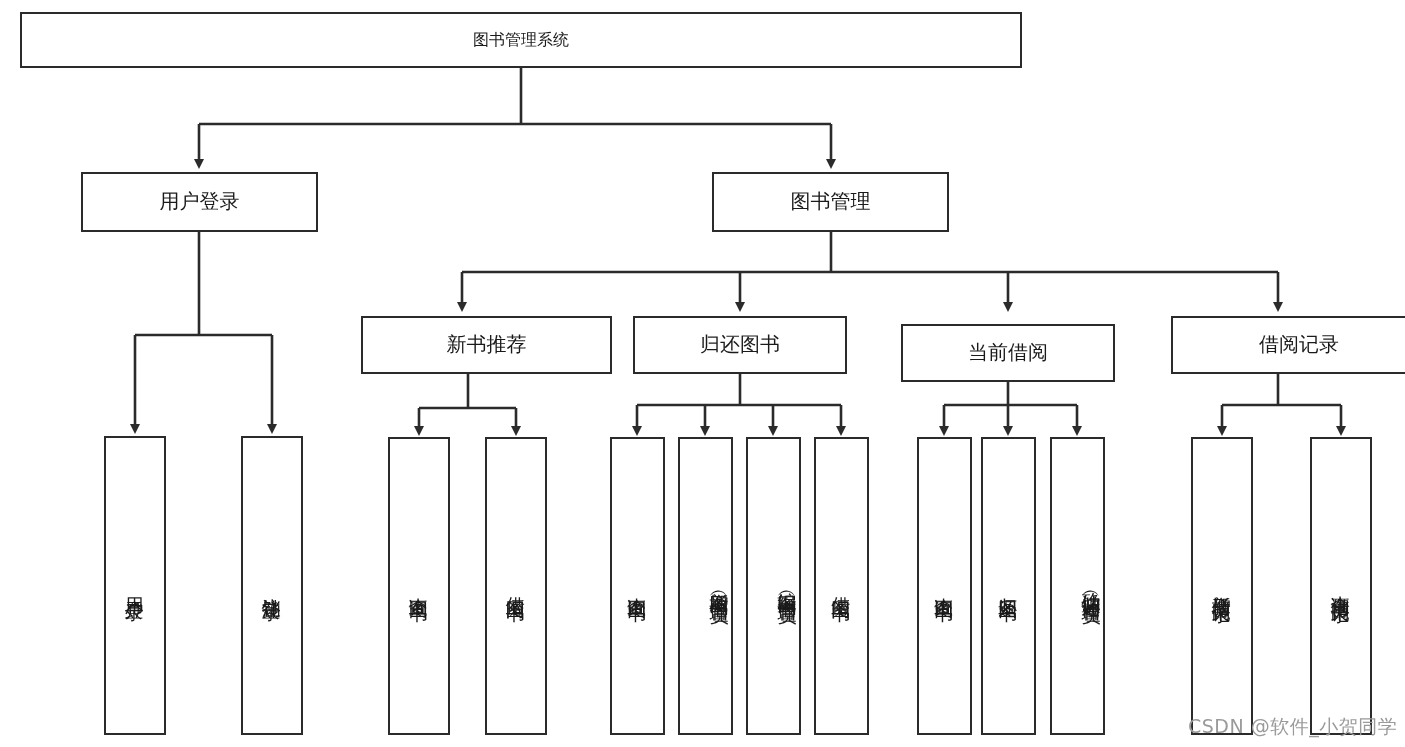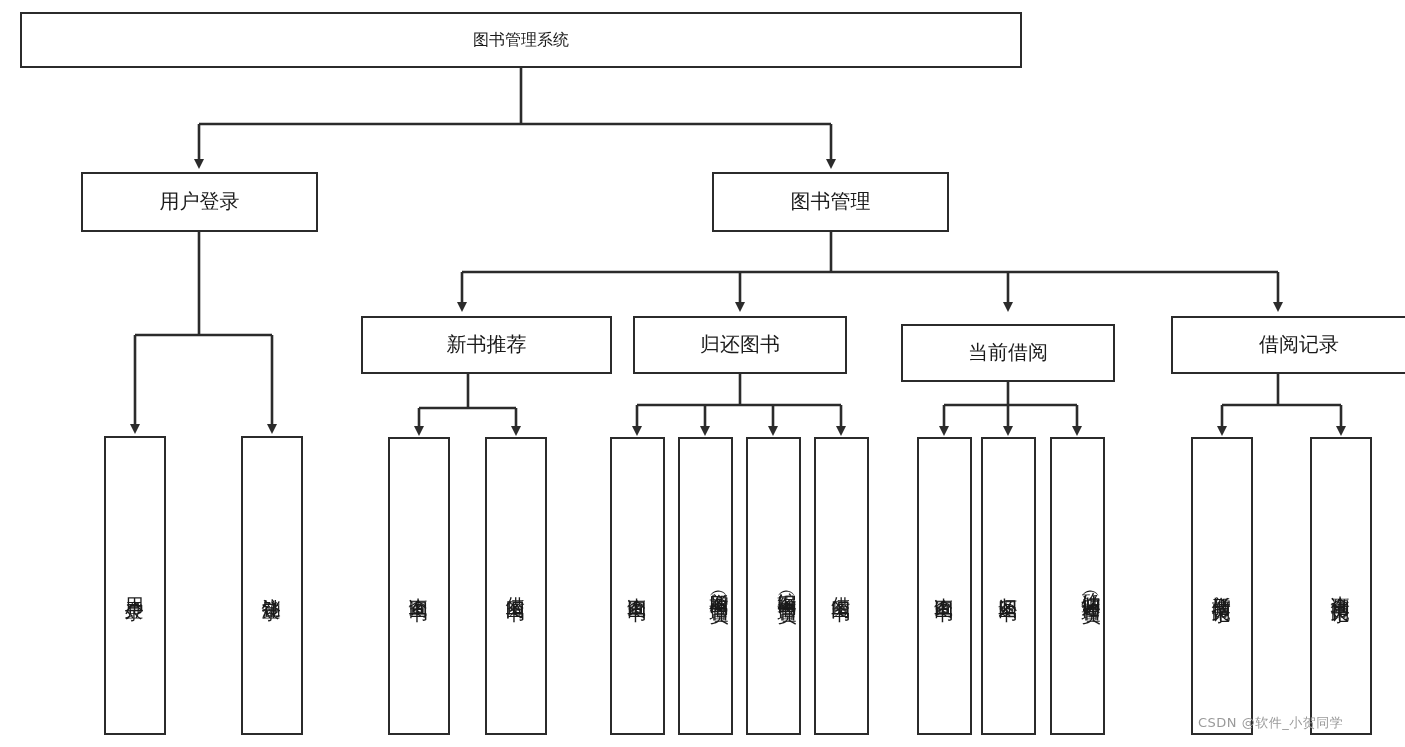--- a/index.html
+++ b/index.html
@@ -55,25 +55,24 @@
     align-items: flex-start;
   }
   .label {
     display: block;
     white-space: pre;
   }
   .watermark {
     position: absolute;
     left: 1188px;
     top: 714px;
-    font-size: 13px;
+    font-size: 19px;
     color: #9a9a9a;
     letter-spacing: 0.5px;
     white-space: nowrap;
-    margin-left: 10px;
   }
 </style>
 </head>
 <body>
 
 <div id="canvas">
 
   <svg id="wires" viewBox="0 0 1405 747" width="1405" height="747">
     <defs>
       <marker id="arrow" markerWidth="10" markerHeight="10" refX="1" refY="5" orient="auto" markerUnits="userSpaceOnUse">

